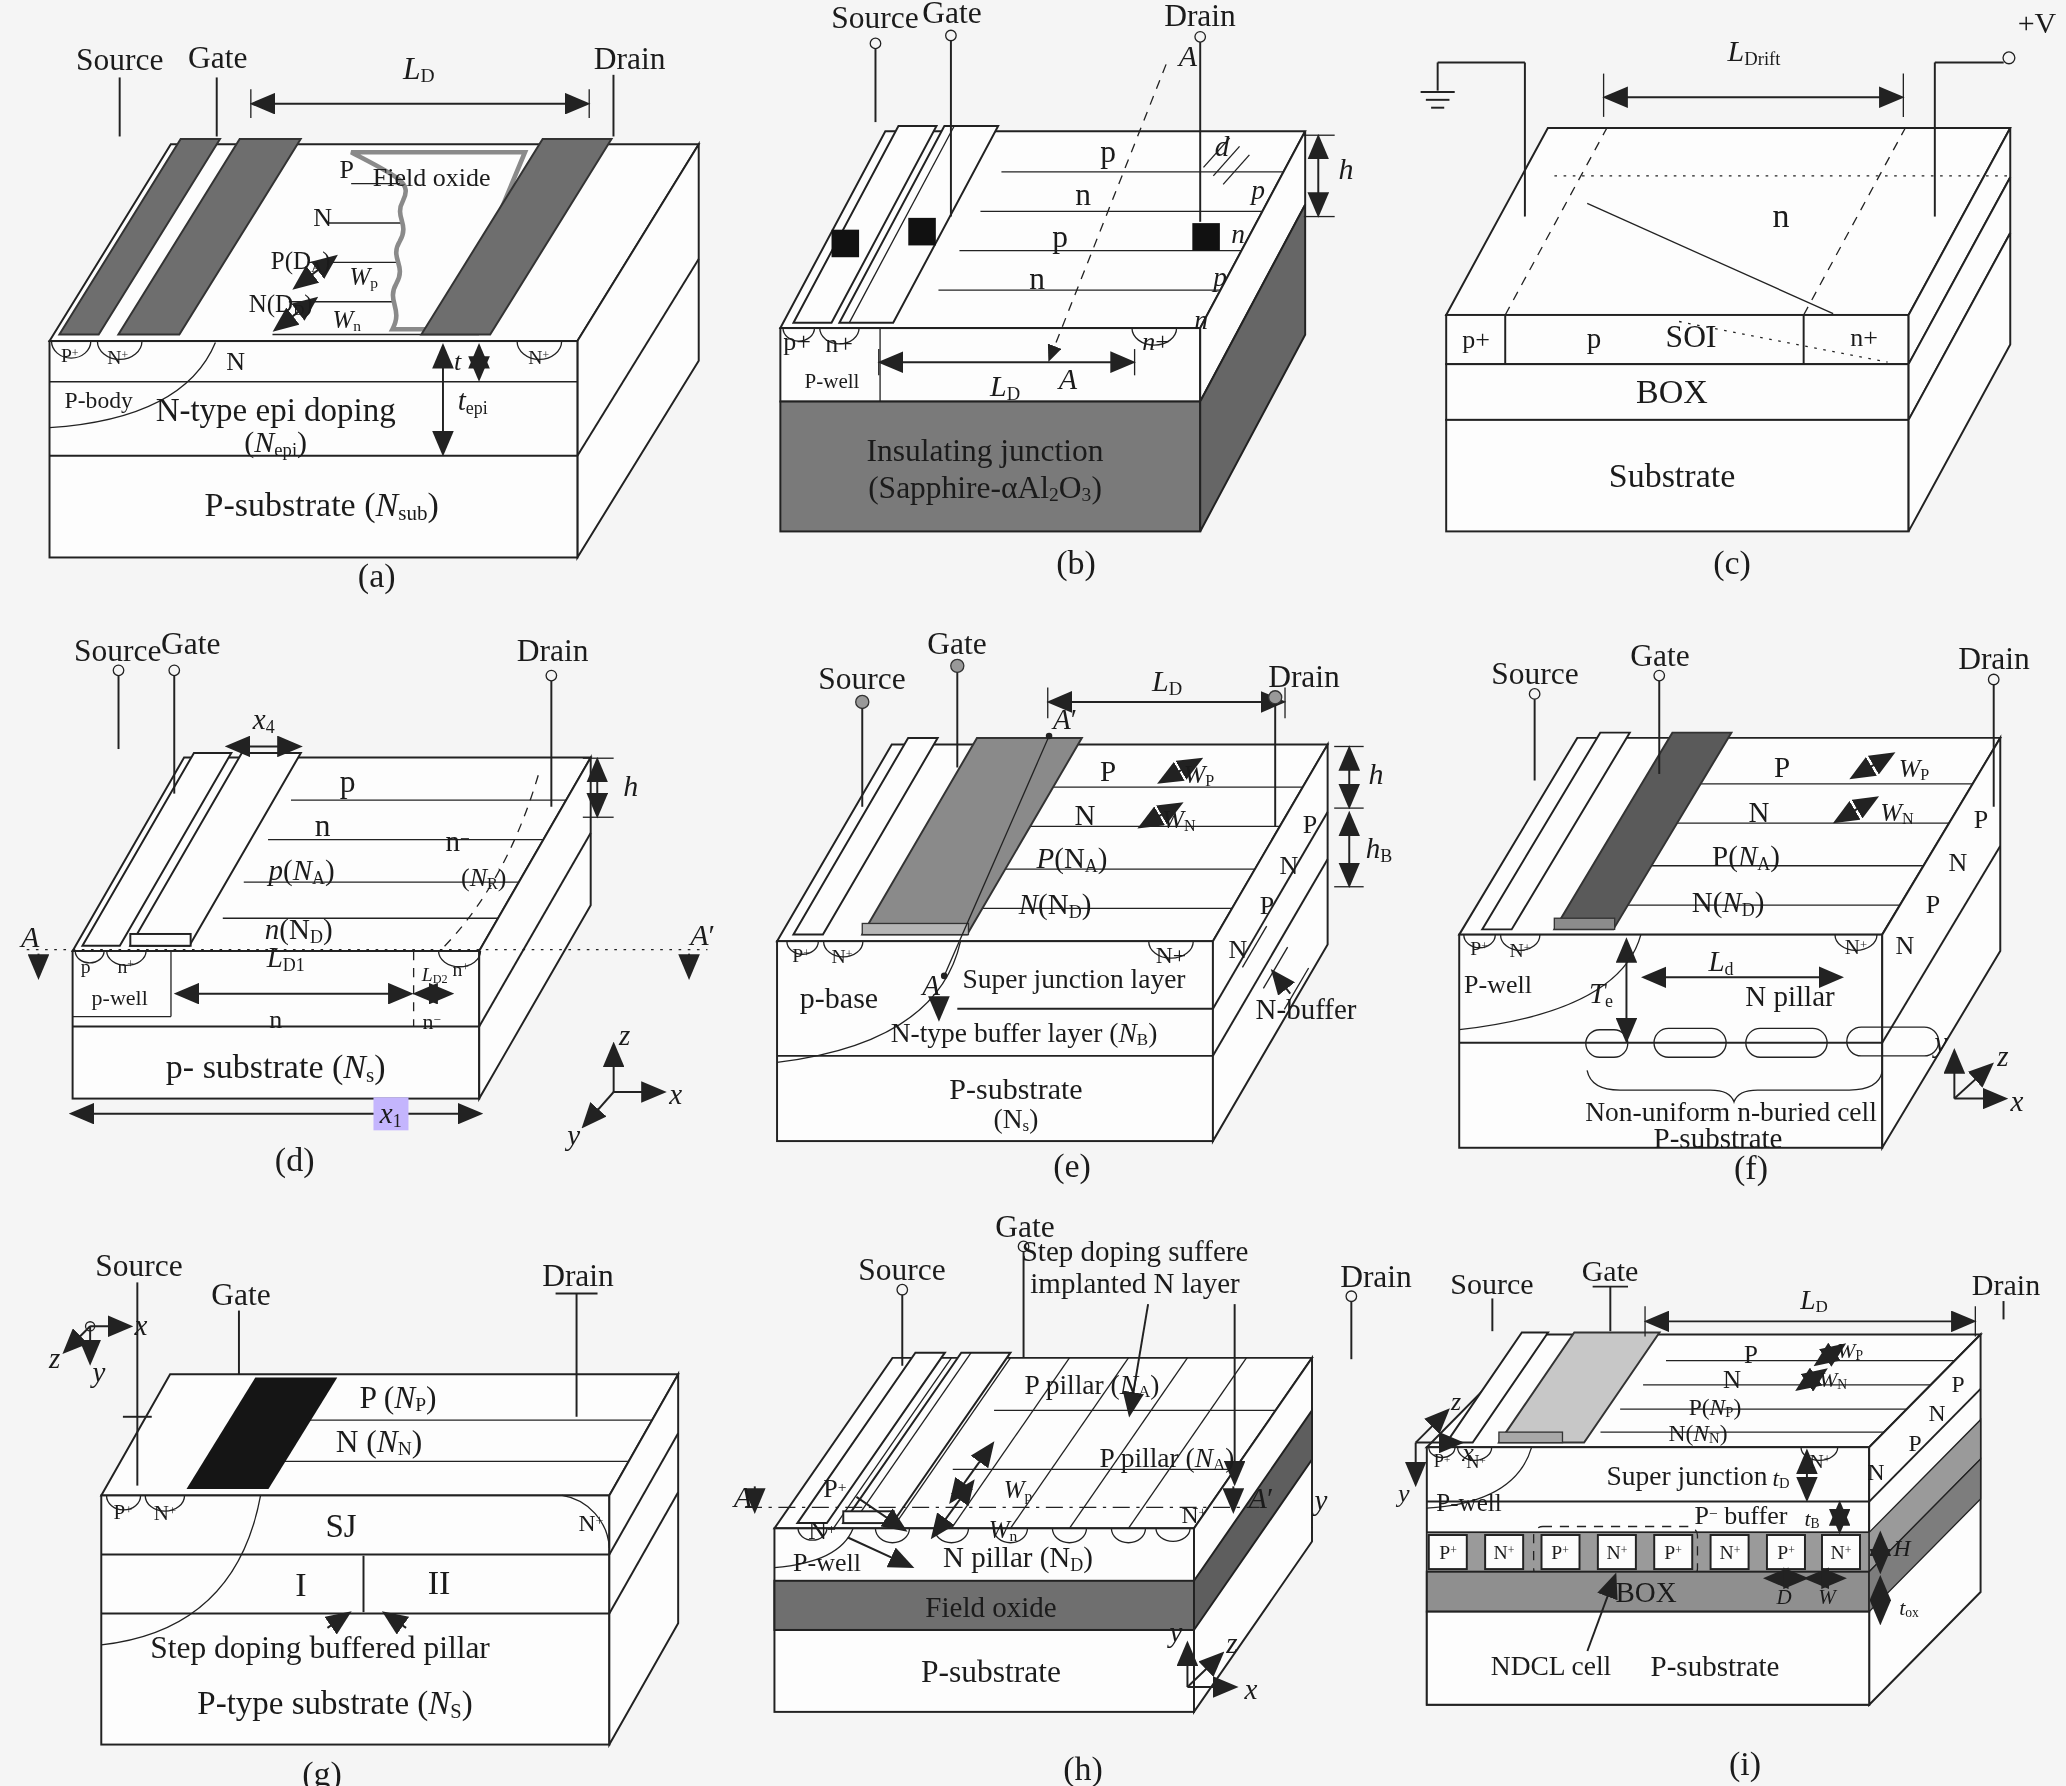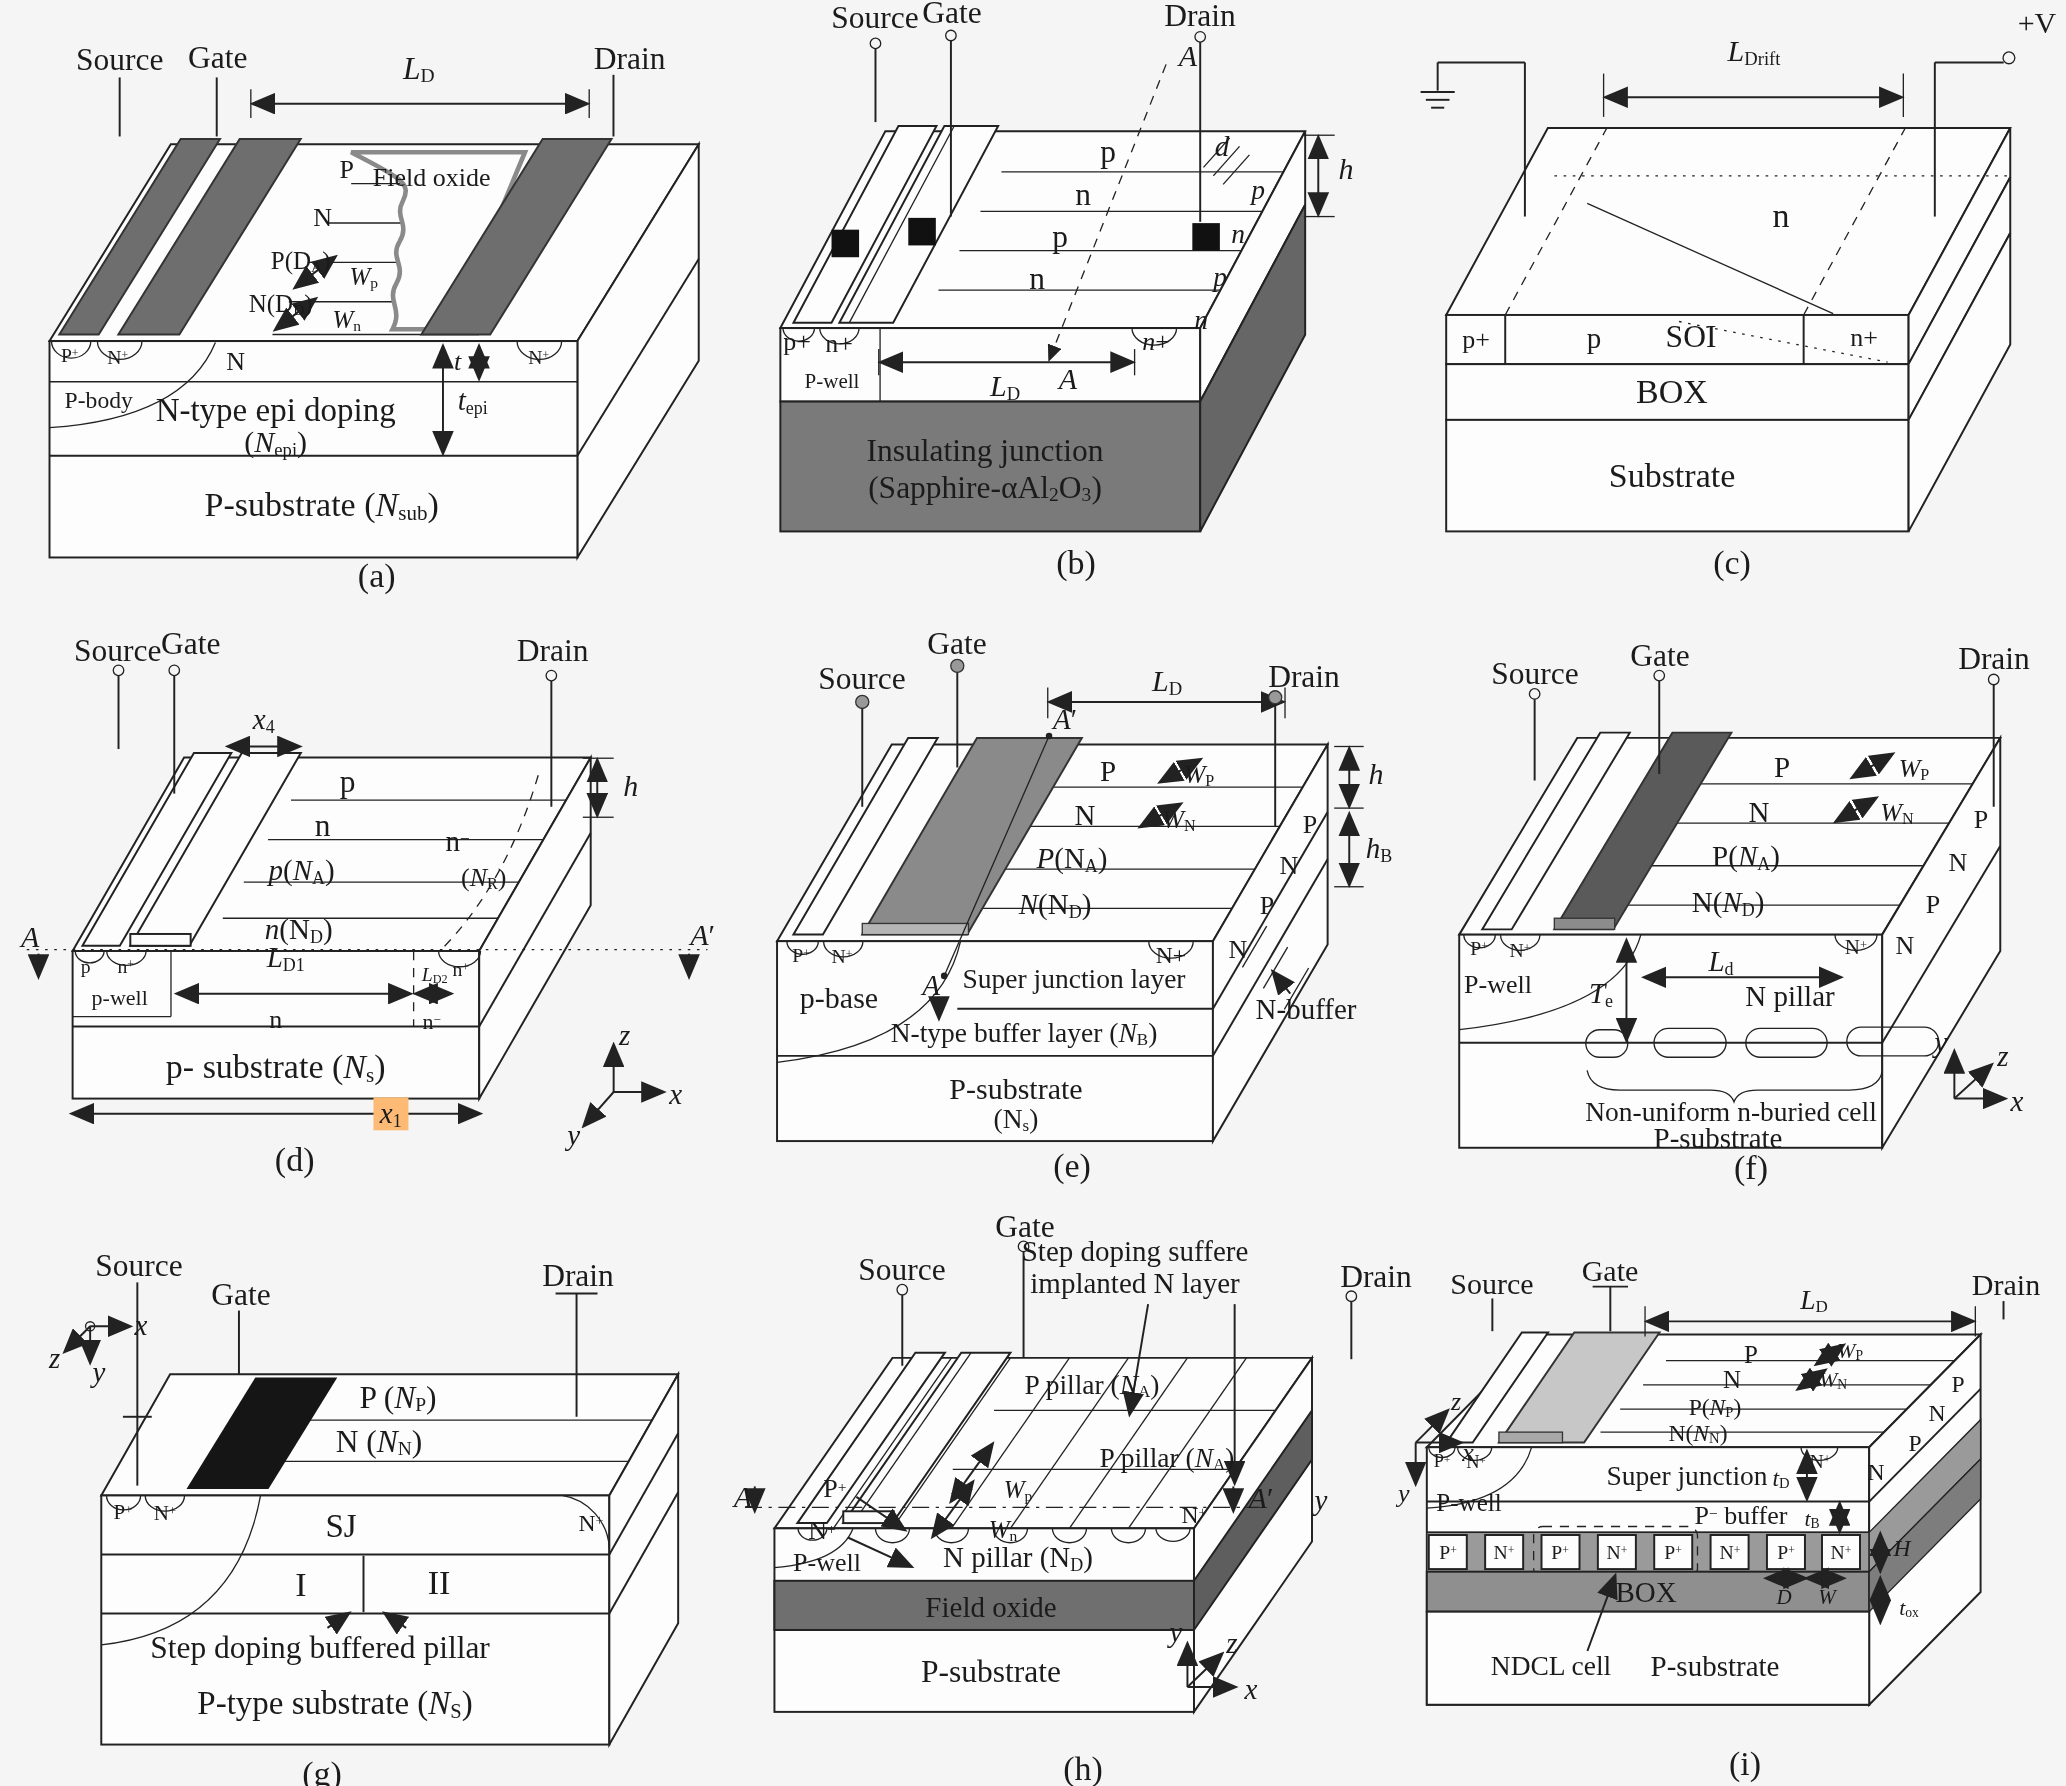--- a/index.html
+++ b/index.html
@@ -6,21 +6,21 @@
   #canvas{position:relative;width:2066px;height:1787px;background:#f5f5f5;overflow:hidden;
           font-family:"Liberation Serif",serif;color:#1b1b1b}
   .panel{position:absolute}
   .panel svg{position:absolute;left:0;top:0;overflow:visible}
   .lb{position:absolute;transform:translate(-50%,-50%);font-size:29px;line-height:1.12;
       white-space:nowrap;text-align:center;z-index:3}
   .s28{font-size:18.4px}.s30{font-size:19.7px}.s32{font-size:21px}.s34{font-size:22px}
   .s36{font-size:23.6px}.s38{font-size:25px}.s40{font-size:26px}.s42{font-size:27.5px}
   .s44{font-size:29px}.s46{font-size:30px}.s48{font-size:31.5px}.s50{font-size:33px}.s52{font-size:34px}
   .cap{font-size:34px}
-  .bg{background:#fdba74;padding:0 6.6px}
+  .bg{background:#c4b5fd;padding:0 6.6px}
   sub{font-size:62%;vertical-align:-16%}
   sup{font-size:60%;vertical-align:34%}
   i{font-style:italic}
   .k{stroke:#222;stroke-width:3;fill:none}
   .k2{stroke:#222;stroke-width:2;fill:none}
   .f{fill:#fdfdfd;stroke:#222;stroke-width:3}
   .dim{stroke:#222;stroke-width:3;fill:none;marker-start:url(#ah);marker-end:url(#ah)}
   .ar{stroke:#222;stroke-width:3;fill:none;marker-end:url(#ah)}
   .dash{stroke-dasharray:14 12}
   .dot{stroke-dasharray:4 10}

